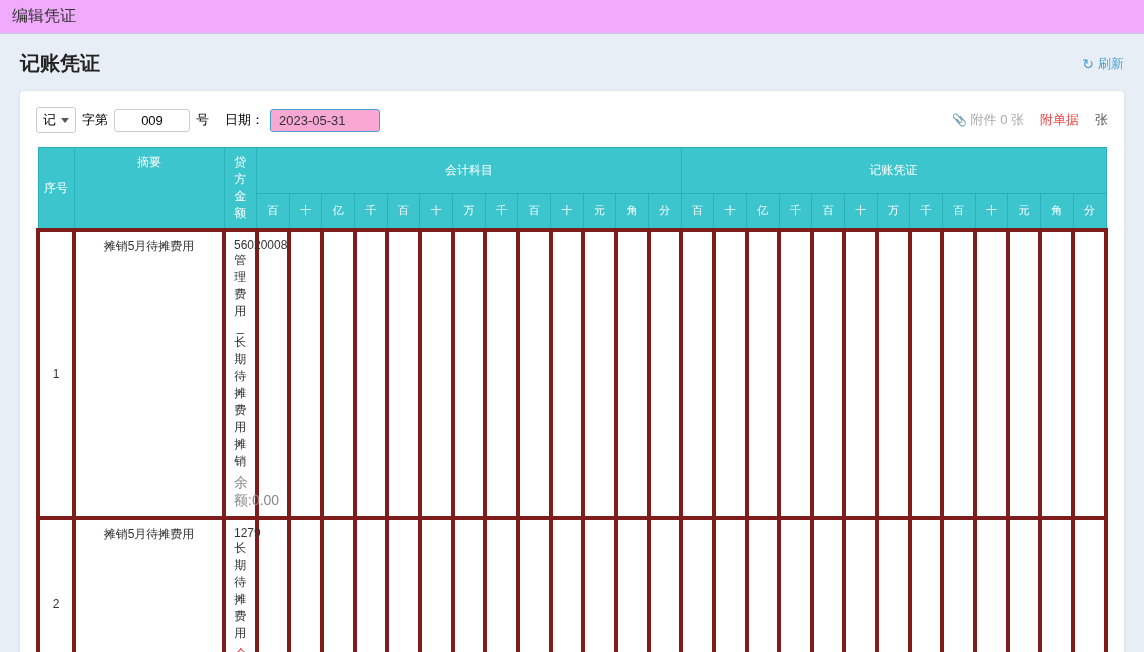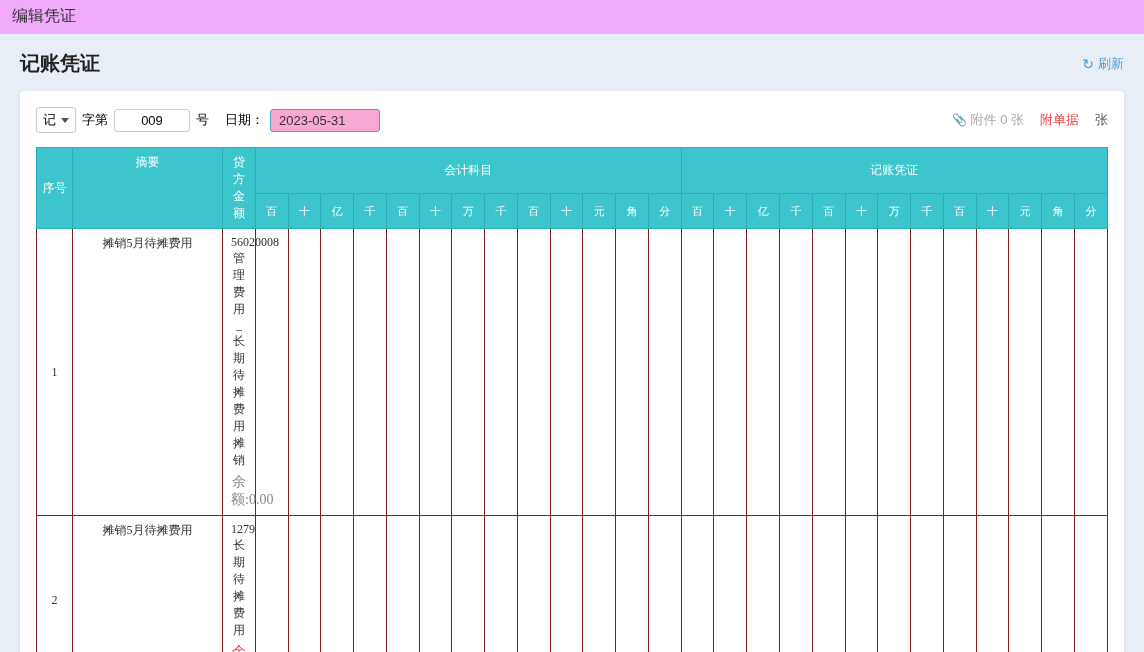--- a/index.html
+++ b/index.html
@@ -129,28 +129,27 @@
       font-size: 12px;
       font-weight: normal;
       border: 1px solid #2ab0b8;
     }
     .voucher-table thead tr.sub-header th {
       background: #3cc5cc;
       font-size: 11px;
       padding: 4px 1px;
     }
     .voucher-table tbody tr td {
-      border: 1px solid #7f1d1d;
+      border: 4px solid #7f1d1d;
       text-align: center;
       padding: 4px 3px;
       font-size: 12px;
       color: #333;
       vertical-align: top;
       height: 56px;
-      font-family: Liberation Serif, serif;
     }
     .td-seq {
       width: 36px;
       text-align: center;
       vertical-align: middle !important;
     }
     .td-summary {
       width: 150px;
       text-align: left;
       padding: 6px 8px !important;

